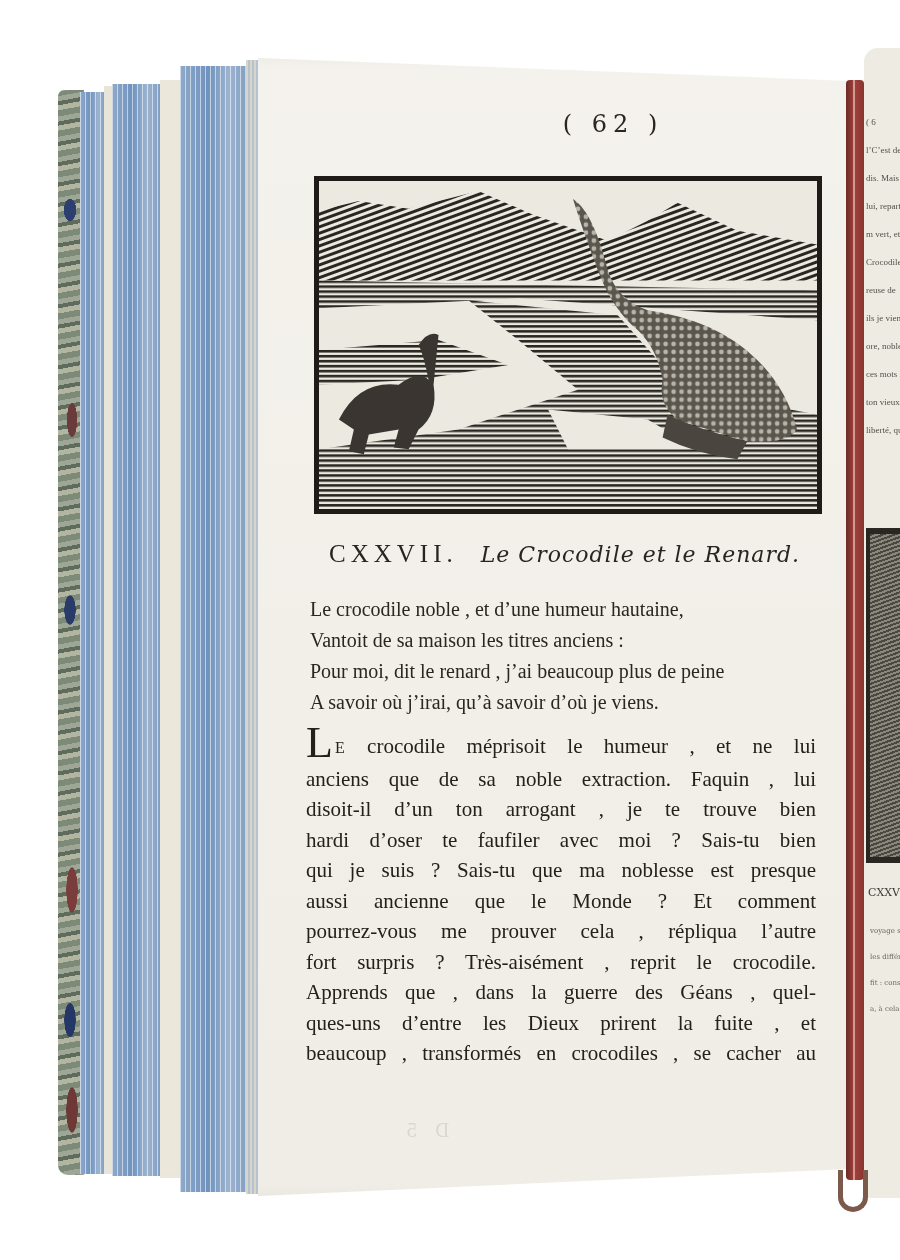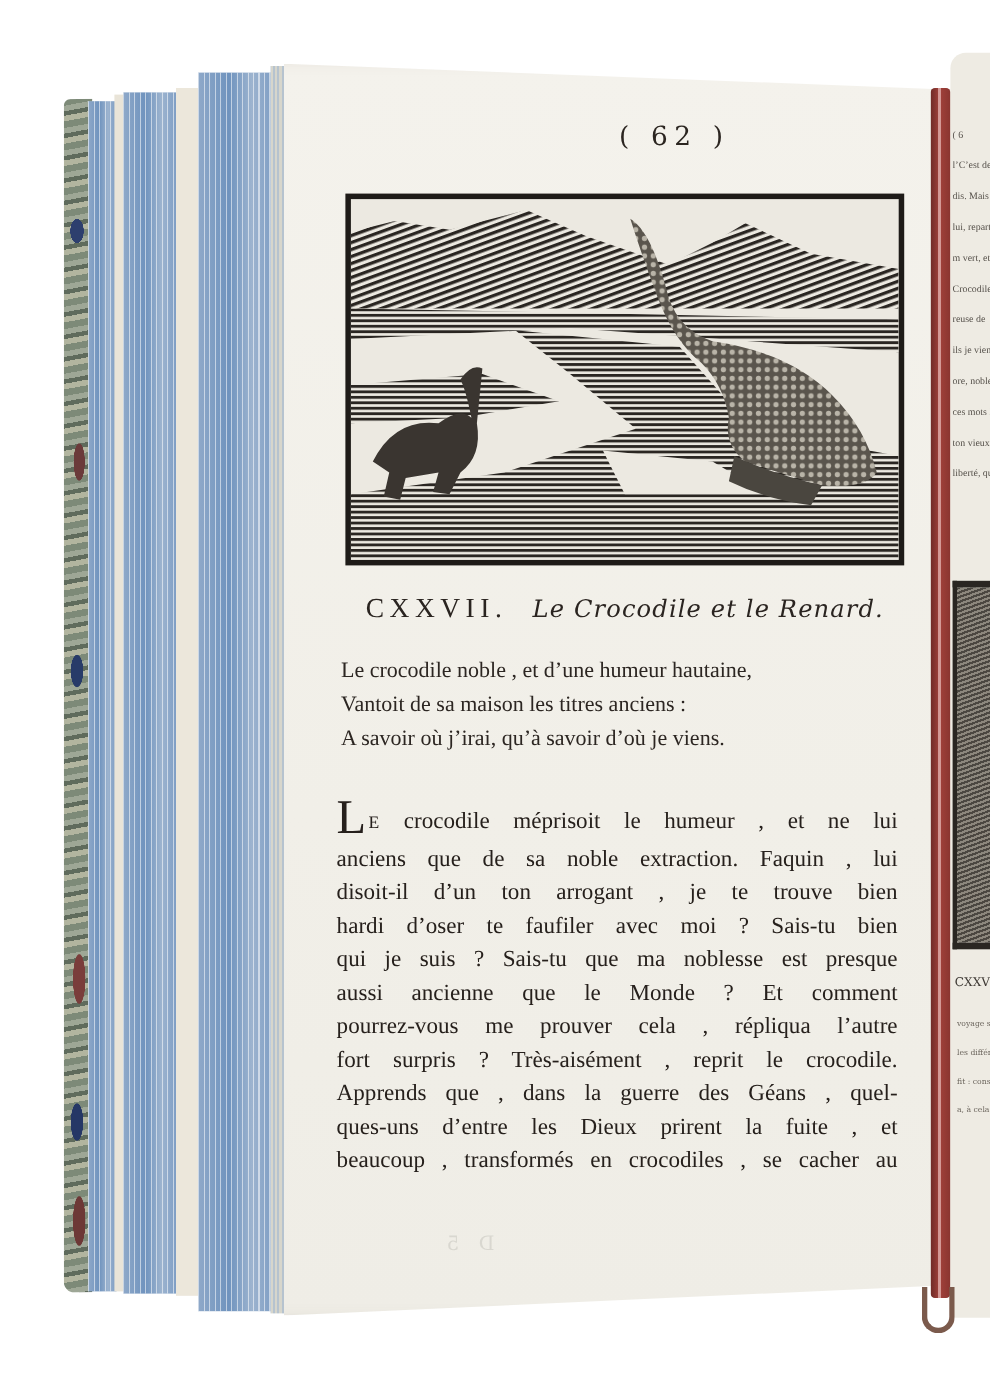--- a/index.html
+++ b/index.html
@@ -80,26 +80,25 @@
       width: 508px; height: 338px;
       border: 5px solid #1e1b18;
       box-sizing: border-box;
       background: #ece9e1;
       overflow: hidden;
     }
     .woodcut svg { width: 100%; height: 100%; display: block; }
 
     .fable-title {
       position: absolute;
-      left: 60px; top: 482px;
+      left: 71px; top: 482px;
       width: 500px;
       font-size: 22px;
       color: #2a2420;
       white-space: nowrap;
-      text-align: center;
     }
     .fable-number {
       font-family: "Liberation Serif", serif;
       letter-spacing: 5px;
       font-size: 25px;
     }
     .fable-name {
       font-style: italic;
       margin-left: 16px;
       letter-spacing: 1px;
@@ -262,20 +261,21 @@
     </div>
 
     <div class="fable-title">
       <span class="fable-number">CXXVII.</span>
       <span class="fable-name">Le Crocodile et le Renard.</span>
     </div>
 
     <div class="verse">
       <span class="verse-line">Le crocodile noble , et d’une humeur hautaine,</span>
       <span class="verse-line">Vantoit de sa maison les titres anciens :</span>
+      <span class="verse-line">Pour moi, dit le renard , j’ai beaucoup plus de peine</span>
       <span class="verse-line">A savoir où j’irai, qu’à savoir d’où je viens.</span>
     </div>
 
     <div class="prose">
       <span class="prose-line"><span class="drop-cap">L</span><span class="smallcap">E</span><span> crocodile méprisoit le humeur , et ne lui</span></span>
       <span class="prose-line">anciens que de sa noble extraction. Faquin , lui</span>
       <span class="prose-line">disoit-il d’un ton arrogant , je te trouve bien</span>
       <span class="prose-line">hardi d’oser te faufiler avec moi ? Sais-tu bien</span>
       <span class="prose-line">qui je suis ? Sais-tu que ma noblesse est presque</span>
       <span class="prose-line">aussi ancienne que le Monde ? Et comment</span>

